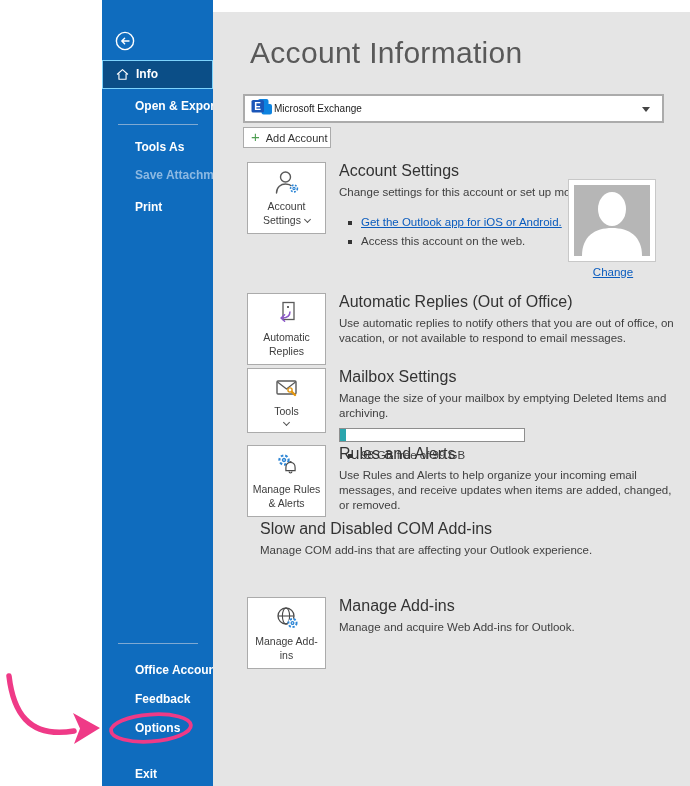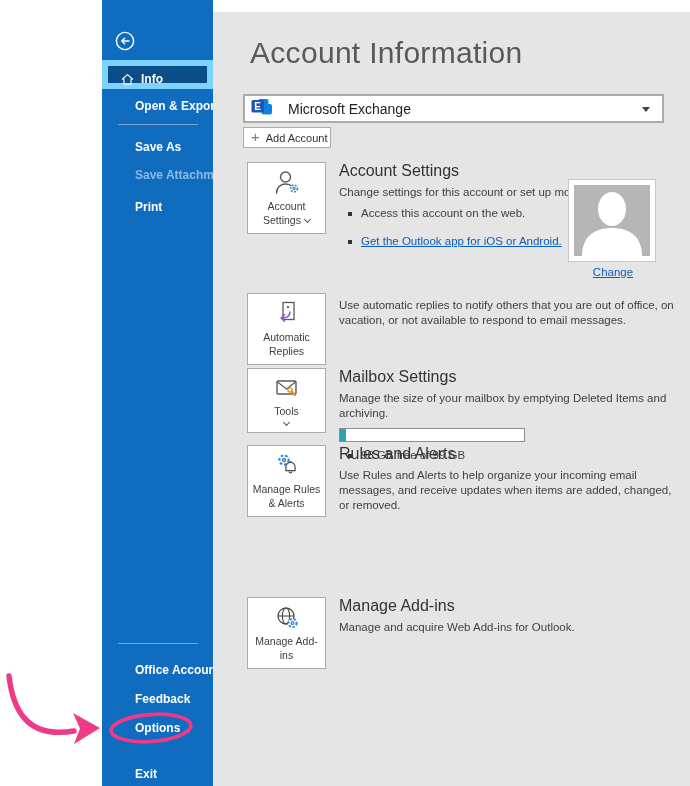--- a/index.html
+++ b/index.html
@@ -3,31 +3,31 @@
 <meta charset="utf-8">
 <style>
   html,body{margin:0;padding:0;background:#fff;}
   .canvas{position:relative;width:690px;height:786px;background:#ffffff;overflow:hidden;
           font-family:"Liberation Sans","DejaVu Sans",sans-serif;}
   
   .sidebar{position:absolute;left:102px;top:0;width:111px;height:786px;background:#0f6cbe;}
   .back-btn{position:absolute;left:13px;top:31px;width:20px;height:20px;cursor:pointer;}
   .nav-item{position:absolute;left:0;width:111px;height:26px;line-height:26px;
             color:#ffffff;font-size:12px;font-weight:600;padding-left:33px;box-sizing:border-box;cursor:pointer;white-space:nowrap;}
-  .nav-item.selected{height:29px;line-height:27px;background:#0b4e87;border:6px solid #7dd3fc;width:111px;}
+  .nav-item.selected{height:29px;line-height:27px;background:#0b4e87;border:1px solid #7dd3fc;width:111px;}
   .nav-item.selected .home-ic{position:absolute;left:12px;top:6px;}
   .nav-item.disabled{color:#8db9e2;cursor:default;}
   .side-divider{position:absolute;left:16px;width:80px;height:1px;background:#7fa9d2;}
   
   .main{position:absolute;left:213px;top:12px;width:541px;height:786px;background:#e5e5e5;}
   .page-title{position:absolute;left:37px;top:24px;font-size:30px;font-weight:300;color:#595959;letter-spacing:.3px;}
   .acct-dropdown{position:absolute;left:30px;top:82px;width:417px;height:25px;background:#fff;
                  border:2px solid #ababab;display:flex;align-items:center;cursor:pointer;}
   .acct-dropdown .logo{margin-left:5px;margin-top:-2px;}
-  .acct-dropdown .dd-text{margin-left:14px;font-size:14px;color:#222;}
+  .acct-dropdown .dd-text{font-size:10px;color:#222;}
   .dd-caret{position:absolute;right:12px;top:11px;width:0;height:0;
             border-left:4px solid transparent;border-right:4px solid transparent;border-top:5px solid #444;}
   .add-btn{position:absolute;left:30px;top:115px;width:88px;height:21px;border:1px solid #ababab;background:#fff;
            display:flex;align-items:center;gap:6px;padding-left:7px;box-sizing:border-box;cursor:pointer;}
   .add-btn .plus{color:#4e9e52;font-size:15px;font-weight:400;line-height:15px;margin-top:-2px;}
   .add-btn .add-label{font-size:11px;color:#333;}
   
   .section{position:absolute;left:34px;display:flex;align-items:flex-start;}
   .btn-box{width:73px;min-height:52px;border:1px solid #ababab;background:#fff;box-sizing:content-box;
            display:flex;flex-direction:column;align-items:center;justify-content:center;
@@ -90,21 +90,21 @@
       <span>Info</span>
     </div>
 
     <div class="nav-item" style="top:93px;">
       <span>Open &amp; Export</span>
     </div>
 
     <div class="side-divider" style="top:124px;"></div>
 
     <div class="nav-item" style="top:134px;">
-      <span>Save As</span>
+      <span>Tools As</span>
     </div>
 
     <div class="nav-item disabled" style="top:162px;">
       <span>Save Attachments</span>
     </div>
 
     <div class="nav-item" style="top:194px;">
       <span>Print</span>
     </div>
 
@@ -152,27 +152,27 @@
             <circle cx="14.5" cy="9" r="5" fill="none" stroke="#5a5a5a" stroke-width="1.4"></circle>
             <path d="M5.5 25 c0 -6 4.5 -9 9 -9 c2.7 0 5.1 .9 6.8 2.6" fill="none" stroke="#5a5a5a" stroke-width="1.4" stroke-linecap="round"></path>
             <use href="#gear" transform="translate(23,20.5)"></use>
           </svg>
         </span>
         <span class="btn-label"><span>Account Settings</span><span class="chev"></span></span>
       </div>
       <div class="sec-text">
         <div class="sec-heading">Account Settings</div>
         <div class="sec-body">Change settings for this account or set up more connections.</div>
+        <div class="bullet-row" style="margin-top:16px;">
+          <span class="bullet-sq"></span>
+          <span class="lnk">Get the Outlook app for iOS or Android.</span>
+        </div>
         <div class="bullet-row">
           <span class="bullet-sq"></span>
           <span class="bullet-text">Access this account on the web.</span>
-        </div>
-        <div class="bullet-row" style="margin-top:16px;">
-          <span class="bullet-sq"></span>
-          <span class="lnk">Get the Outlook app for iOS or Android.</span>
         </div>
       </div>
     </div>
 
     <div class="avatar-wrap">
       <div class="avatar-frame">
         <div class="avatar-inner">
           <svg width="76" height="71" viewBox="0 0 76 71">
             <ellipse cx="38" cy="24" rx="14" ry="17" fill="#fff"></ellipse>
             <path d="M8 71 c0 -20 13 -28 30 -28 s30 8 30 28 z" fill="#fff"></path>
@@ -188,20 +188,21 @@
           <svg width="32" height="30" viewBox="0 0 32 30">
             <rect x="12" y="3.5" width="11" height="17" fill="none" stroke="#5a5a5a" stroke-width="1.3"></rect>
             <circle cx="17" cy="8" r="1" fill="#333"></circle>
             <path d="M19 12.5 c0 4.5 -3 6.5 -8 6.5" fill="none" stroke="#8b57c9" stroke-width="1.5"></path>
             <path d="M13.6 15.8 L10 19 L13.6 22.2" fill="none" stroke="#8b57c9" stroke-width="1.5" stroke-linecap="round" stroke-linejoin="round"></path>
           </svg>
         </span>
         <span class="btn-label"><span>Automatic Replies</span></span>
       </div>
       <div class="sec-text">
+        <div class="sec-heading">Automatic Replies (Out of Office)</div>
         <div class="sec-body">Use automatic replies to notify others that you are out of office, on vacation, or not available to respond to email messages.</div>
       </div>
     </div>
 
     <div class="section" style="top:356px;">
       <div class="btn-box">
         <span>
           <svg width="32" height="28" viewBox="0 0 32 28">
             <rect x="6" y="6" width="19" height="13" rx="1" fill="#fff" stroke="#5a5a5a" stroke-width="1.4"></rect>
             <path d="M6.5 7 L15.5 14 L24.5 7" fill="none" stroke="#5a5a5a" stroke-width="1.3"></path>
@@ -236,20 +237,24 @@
         </span>
         <span class="btn-label"><span>Manage Rules &amp; Alerts</span></span>
       </div>
       <div class="sec-text">
         <div class="sec-heading">Rules and Alerts</div>
         <div class="sec-body">Use Rules and Alerts to help organize your incoming email messages, and receive updates when items are added, changed, or removed.</div>
       </div>
     </div>
 
     <div class="section" style="top:508px;">
+      <div class="sec-text">
+        <div class="sec-heading">Slow and Disabled COM Add-ins</div>
+        <div class="sec-body">Manage COM add-ins that are affecting your Outlook experience.</div>
+      </div>
     </div>
 
     <div class="section" style="top:585px;">
       <div class="btn-box">
         <span>
           <svg width="32" height="30" viewBox="0 0 32 30">
             <circle cx="15" cy="13" r="8" fill="none" stroke="#4a4a4a" stroke-width="1.3"></circle>
             <ellipse cx="15" cy="13" rx="3.6" ry="8" fill="none" stroke="#4a4a4a" stroke-width="1.1"></ellipse>
             <path d="M7 13 h16" stroke="#4a4a4a" stroke-width="1.1"></path>
             <circle cx="21.5" cy="20" r="4.6" fill="#fff"></circle>

